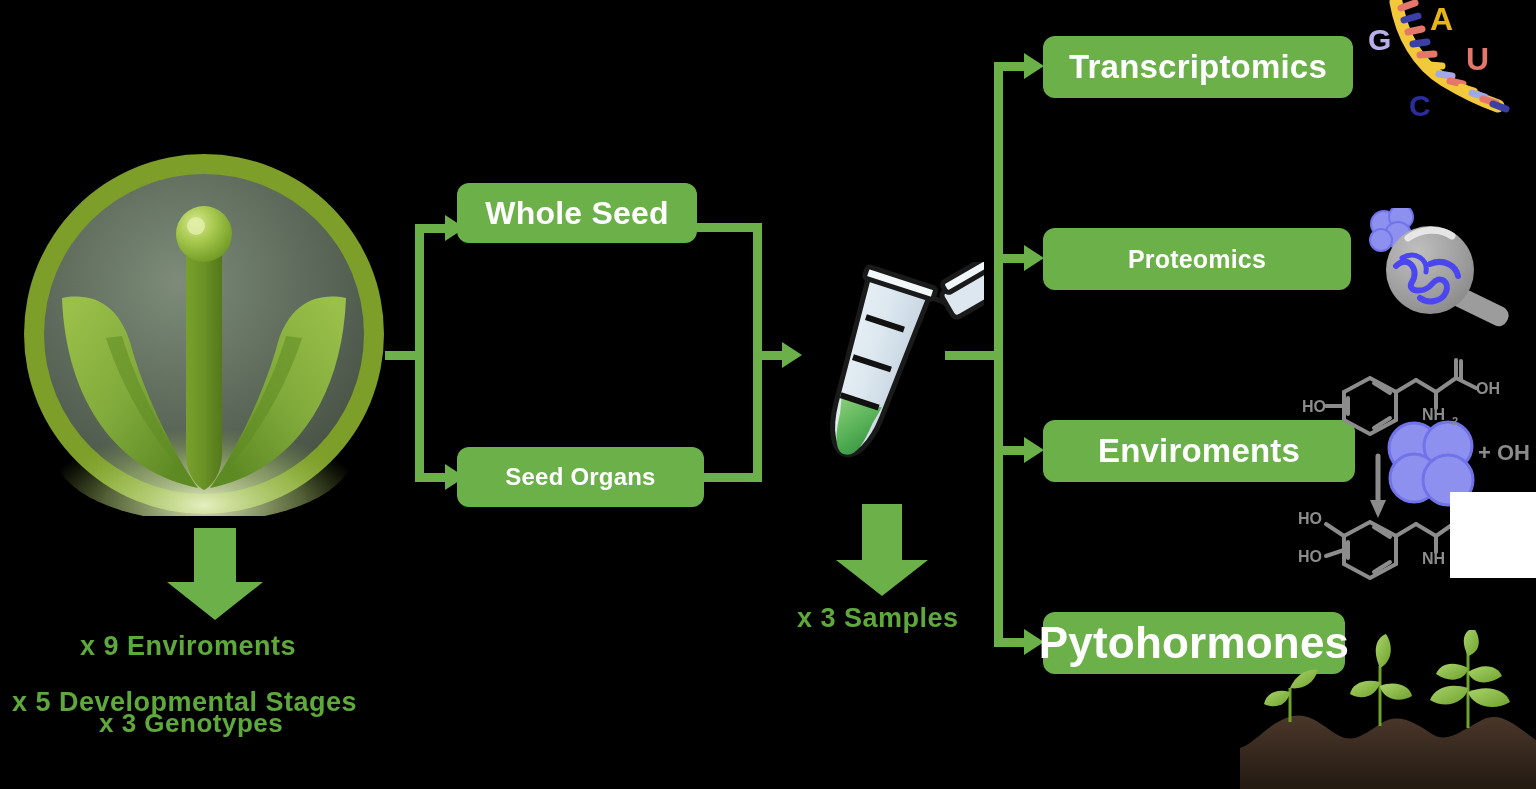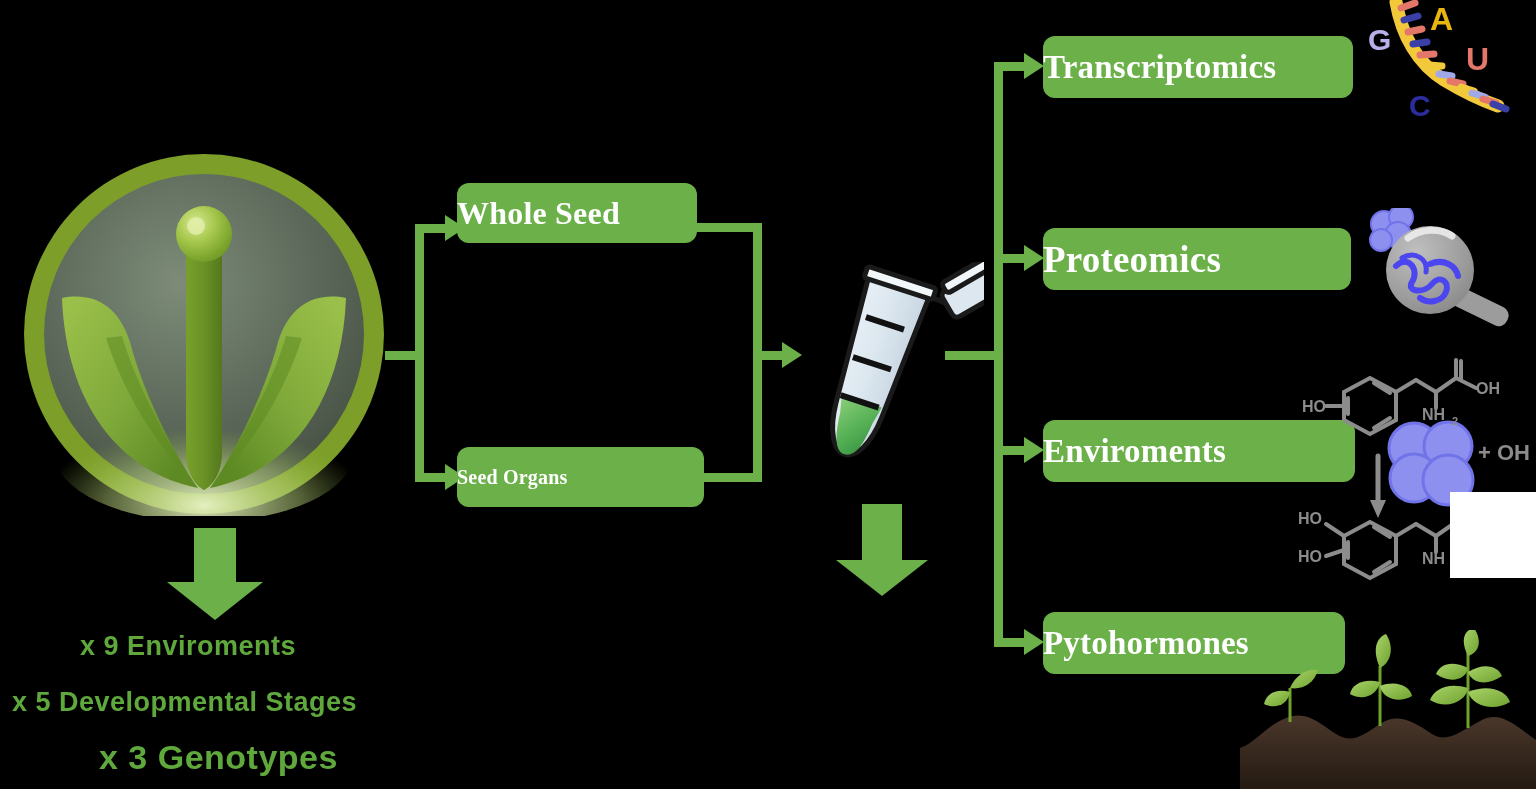--- a/index.html
+++ b/index.html
@@ -12,24 +12,24 @@
   }
   
   .gbox{
     position:absolute;
     background:#6CB04A;
     border-radius:12px;
     color:#FFFFFF;
     font-weight:bold;
     display:flex;
     align-items:center;
+    justify-content:center;
     letter-spacing:.2px;
     white-space:nowrap;
     box-sizing:border-box;
-    font-family:Liberation Serif, serif;
   }
   
   .ln-h, .ln-v{position:absolute;background:#6CB04A;}
   .arrow-r{
     position:absolute;
     width:0;height:0;
     border-top:13px solid transparent;
     border-bottom:13px solid transparent;
     border-left:20px solid #6CB04A;
   }
@@ -118,21 +118,21 @@
 
   <div class="ln-h" style="left:415px;top:224px;width:32px;height:9px;"></div>
   <div class="arrow-r" style="left:445px;top:215px;"></div>
 
   <div class="ln-h" style="left:415px;top:473px;width:32px;height:9px;"></div>
   <div class="arrow-r" style="left:445px;top:464px;"></div>
 
   <div class="gbox" style="left:457px;top:183px;width:240px;height:60px;font-size:32px;">
     <span>Whole Seed</span>
   </div>
-  <div class="gbox" style="left:457px;top:447px;width:247px;height:60px;font-size:20px;">
+  <div class="gbox" style="left:457px;top:447px;width:247px;height:60px;font-size:24px;">
     <span>Seed Organs</span>
   </div>
 
   <div class="ln-h" style="left:697px;top:223px;width:64px;height:9px;"></div>
   <div class="ln-h" style="left:704px;top:473px;width:57px;height:9px;"></div>
   <div class="ln-v" style="left:753px;top:223px;width:9px;height:259px;"></div>
   <div class="ln-h" style="left:753px;top:351px;width:36px;height:9px;"></div>
   <div class="arrow-r" style="left:782px;top:342px;"></div>
 
   <div class="icon" style="left:788px;top:262px;width:196px;height:230px;">
@@ -168,46 +168,47 @@
           <rect x="146" y="-12" width="54" height="12" rx="4" fill="#EFF5F9" stroke="#1A1A1A" stroke-width="5"></rect>
         </g>
       </g>
     </svg>
   </div>
 
   <div class="blockarrow" style="left:836px;top:504px;width:92px;height:92px;">
     <div class="shaft" style="width:40px;height:58px;"></div>
     <div class="head" style="top:56px;border-left-width:46px;border-right-width:46px;border-top-width:36px;"></div>
   </div>
+  <div class="cap" style="left:797px;top:603px;font-size:27px;">x 3 Samples</div>
 
   <div class="ln-h" style="left:945px;top:351px;width:58px;height:9px;"></div>
   <div class="ln-v" style="left:994px;top:62px;width:9px;height:584px;"></div>
 
   <div class="ln-h" style="left:994px;top:62px;width:32px;height:9px;"></div>
   <div class="arrow-r" style="left:1024px;top:53px;"></div>
 
   <div class="ln-h" style="left:994px;top:254px;width:32px;height:9px;"></div>
   <div class="arrow-r" style="left:1024px;top:245px;"></div>
 
   <div class="ln-h" style="left:994px;top:446px;width:32px;height:9px;"></div>
   <div class="arrow-r" style="left:1024px;top:437px;"></div>
 
   <div class="ln-h" style="left:994px;top:638px;width:32px;height:9px;"></div>
   <div class="arrow-r" style="left:1024px;top:629px;"></div>
 
   <div class="gbox" style="left:1043px;top:36px;width:310px;height:62px;font-size:33px;">
     <span>Transcriptomics</span>
   </div>
-  <div class="gbox" style="left:1043px;top:228px;width:308px;height:62px;font-size:37px;">
+  <div class="gbox" style="left:1043px;top:228px;width:308px;height:62px;font-size:25px;">
     <span>Proteomics</span>
   </div>
   <div class="gbox" style="left:1043px;top:420px;width:312px;height:62px;font-size:33px;">
     <span>Enviroments</span>
   </div>
-  <div class="gbox" style="left:1043px;top:612px;width:302px;height:62px;font-size:33px;">
+  <div class="gbox" style="left:1043px;top:612px;width:302px;height:62px;font-size:44px;">
     <span>Pytohormones</span>
   </div>
 
   <div class="icon" style="left:1362px;top:0px;width:174px;height:128px;">
     <svg viewBox="0 0 174 128" width="174" height="128" aria-hidden="true">
       <path d="M34 2 C40 36 56 64 82 80 C102 92 118 100 136 106" fill="none" stroke="#F2C93B" stroke-width="13" stroke-linecap="round"></path>
       <g stroke-width="7" stroke-linecap="round">
         <line x1="39" y1="8" x2="53" y2="3" stroke="#E4776A"></line>
         <line x1="42" y1="20" x2="56" y2="16" stroke="#3B3FA8"></line>
         <line x1="46" y1="32" x2="60" y2="29" stroke="#E4776A"></line>
@@ -358,15 +359,15 @@
     </svg>
   </div>
 
   <div class="blockarrow" style="left:160px;top:528px;width:110px;height:92px;">
     <div class="shaft" style="width:42px;height:56px;"></div>
     <div class="head" style="top:54px;border-left-width:48px;border-right-width:48px;border-top-width:38px;"></div>
   </div>
 
   <div class="cap" style="left:80px;top:631px;font-size:27px;">x 9 Enviroments</div>
   <div class="cap" style="left:12px;top:687px;font-size:27px;text-align:center;">x 5 Developmental Stages</div>
-  <div class="cap" style="left:99px;top:738px;font-size:34px;">x 3 Genotypes</div>
+  <div class="cap" style="left:99px;top:708px;font-size:26px;">x 3 Genotypes</div>
 
 </div>
 
 </body></html>

